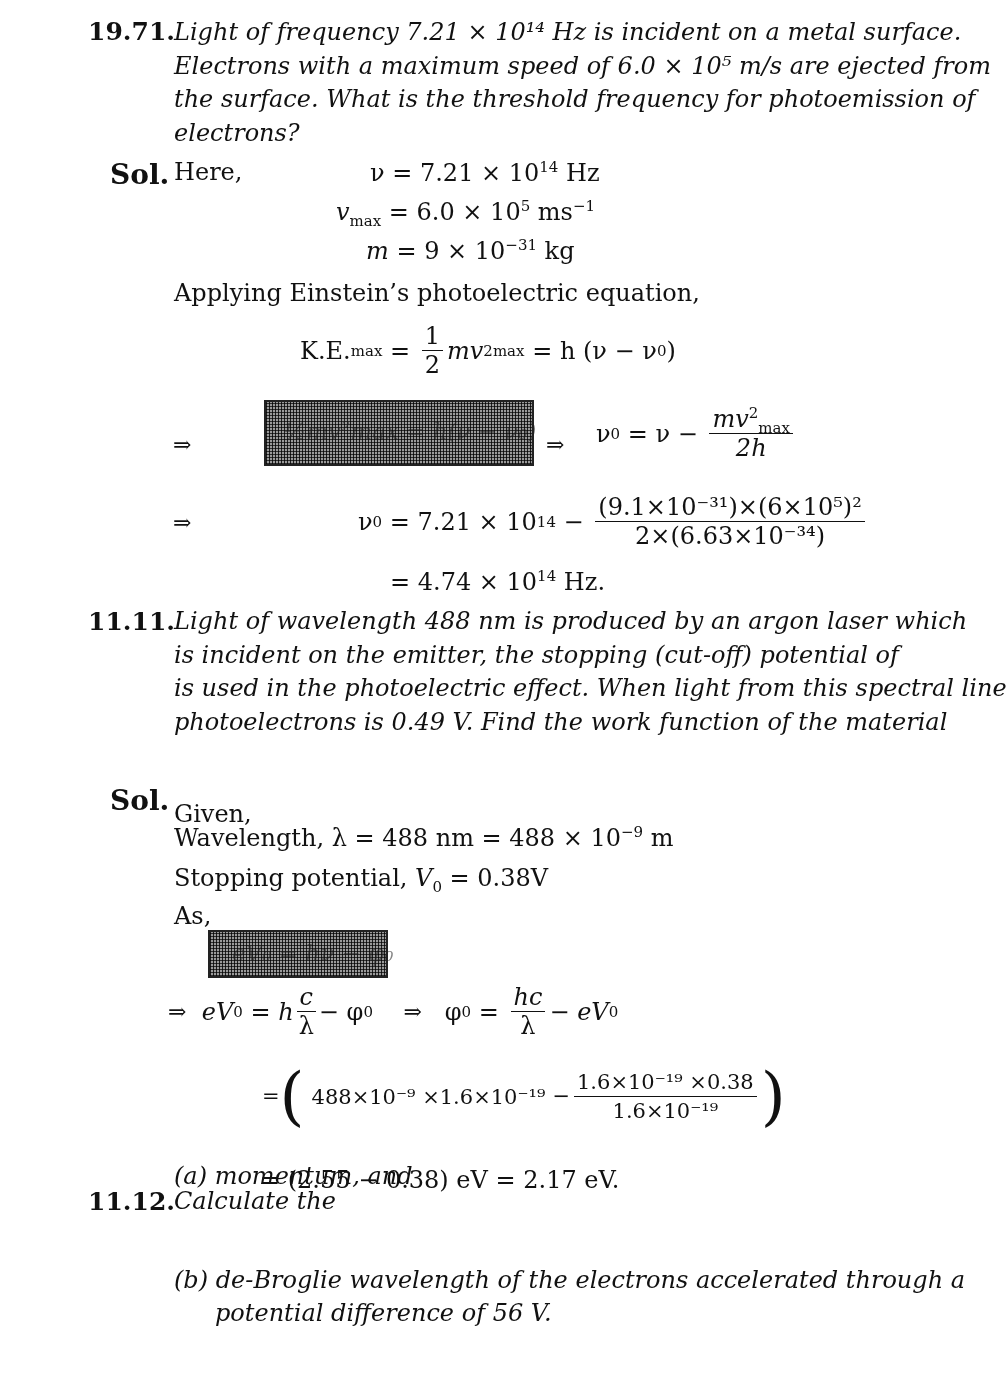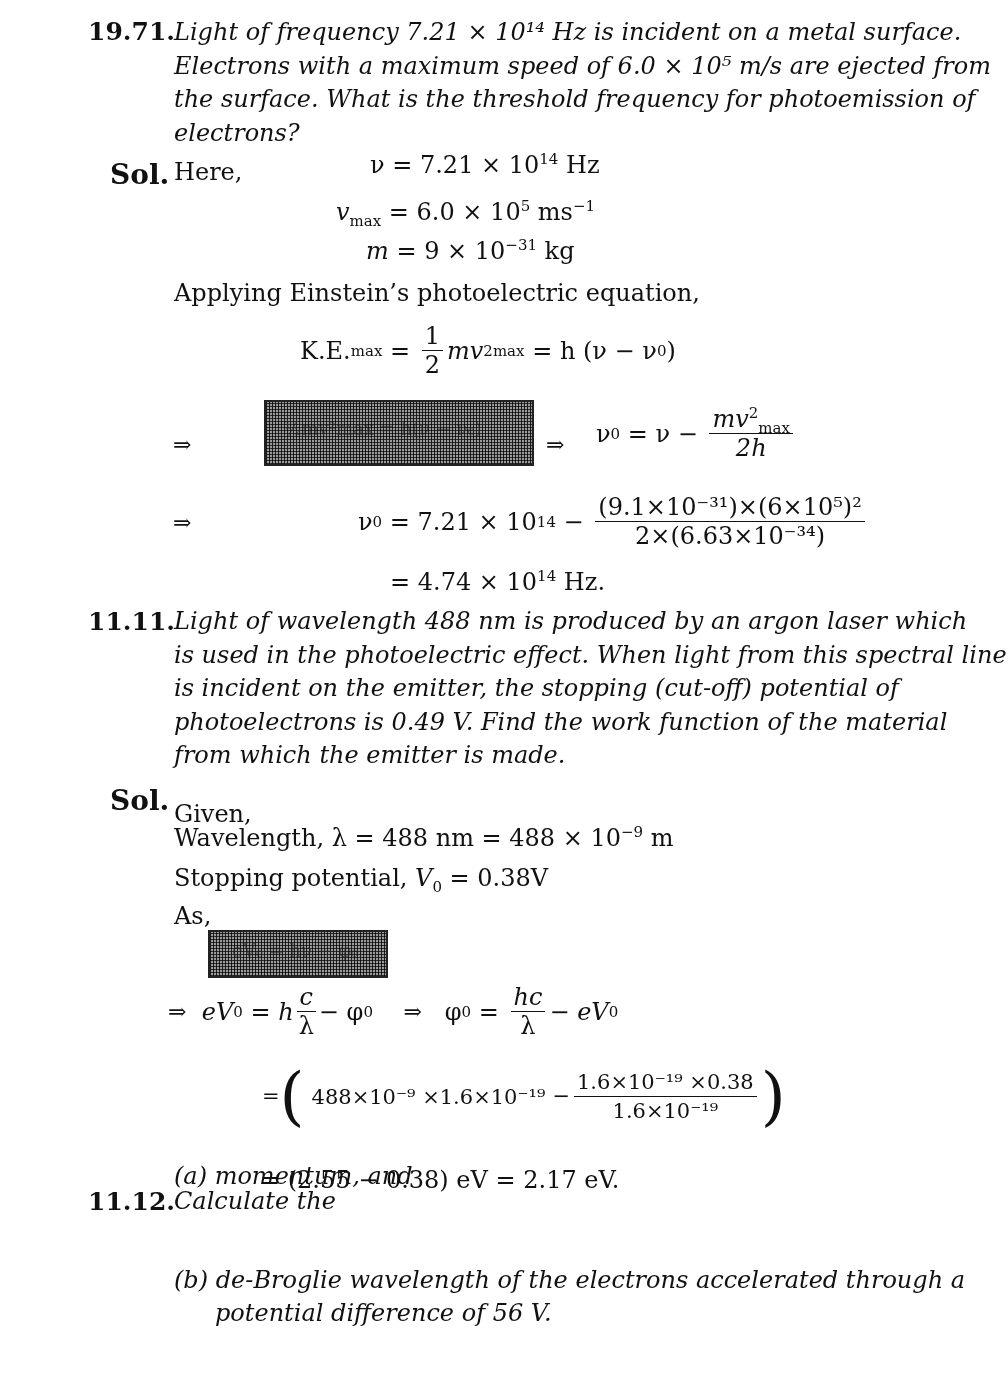--- a/index.html
+++ b/index.html
@@ -14,39 +14,39 @@
   sup{font-size:15px;vertical-align:9px;line-height:0;}
   sub{font-size:15px;vertical-align:-6px;line-height:0;}
   .frac{display:inline-flex;flex-direction:column;align-items:center;vertical-align:middle;margin:0 4px;}
   .frac .num{border-bottom:1.6px solid #111;padding:0 3px 1px 3px;line-height:26px;}
   .frac .den{padding:1px 3px 0 3px;line-height:26px;}
   .boxed{position:absolute;border:2px solid #222;
     background:
       repeating-linear-gradient(0deg,#3a3a3a 0px,#3a3a3a 1px,#bdbdbd 1px,#bdbdbd 3px),
       repeating-linear-gradient(90deg,#2a2a2a 0px,#2a2a2a 1px,#d0d0d0 1px,#d0d0d0 3px);
     background-blend-mode:multiply;}
-  .boxed span{position:absolute;color:#222;font-size:18px;opacity:.55;white-space:nowrap;}
+  .boxed span{position:absolute;color:#222;font-style:italic;font-size:23px;opacity:.55;white-space:nowrap;}
   .arrow{font-size:22px;}
   .paren{font-size:64px;line-height:64px;font-weight:lighter;}
 </style>
 </head>
 <body>
 
 <div class="abs qnum" style="left:88px;top:17px;">19.71.</div>
 <div class="abs qtext" style="left:174px;top:16px;">
   <div>Light of frequency 7.21 × 10¹⁴ Hz is incident on a metal surface.</div>
   <div>Electrons with a maximum speed of 6.0 × 10⁵ m/s are ejected from</div>
   <div>the surface. What is the threshold frequency for photoemission of</div>
   <div>electrons?</div>
 </div>
 
 <div class="abs sol" style="left:110px;top:158px;">Sol.</div>
 <div class="abs rm" style="left:174px;top:158px;">Here,</div>
 
-<div class="abs rm" style="left:370px;top:151px;">
+<div class="abs rm" style="left:370px;top:159px;">
   <span>ν = 7.21 × 10</span><sup>14</sup><span> Hz</span>
 </div>
 <div class="abs rm" style="left:336px;top:198px;">
   <span class="it">v</span><sub>max</sub><span> = 6.0 × 10</span><sup>5</sup><span> ms</span><sup>−1</sup>
 </div>
 <div class="abs rm" style="left:366px;top:237px;">
   <span class="it">m</span><span> = 9 × 10</span><sup>−31</sup><span> kg</span>
 </div>
 
 <div class="abs rm" style="left:174px;top:279px;">Applying Einstein’s photoelectric equation,</div>
@@ -94,24 +94,23 @@
       <span class="den">2×(6.63×10⁻³⁴)</span>
     </span>
 </div>
 <div class="abs rm" style="left:390px;top:568px;">
   <span>= 4.74 × 10</span><sup>14</sup><span> Hz.</span>
 </div>
 
 <div class="abs qnum" style="left:88px;top:607px;">11.11.</div>
 <div class="abs qtext" style="left:174px;top:605px;">
   <div>Light of wavelength 488 nm is produced by an argon laser which</div>
+  <div>is incident on the emitter, the stopping (cut-off) potential of</div>
   <div>is used in the photoelectric effect. When light from this spectral line</div>
-  <div>is incident on the emitter, the stopping (cut-off) potential of</div>
   <div>photoelectrons is 0.49 V. Find the work function of the material</div>
-  <div>from which the emitter is made.</div>
 </div>
 
 <div class="abs sol" style="left:110px;top:784px;">Sol.</div>
 <div class="abs rm" style="left:174px;top:784px;margin-top:16px;">Given,</div>
 <div class="abs rm" style="left:174px;top:824px;">
   <span>Wavelength, λ = 488 nm = 488 × 10</span><sup>−9</sup><span> m</span>
 </div>
 <div class="abs rm" style="left:174px;top:864px;">
   <span style="white-space:pre">Stopping potential, </span><span class="it">V</span><sub>0</sub><span> = 0.38V</span>
 </div>

